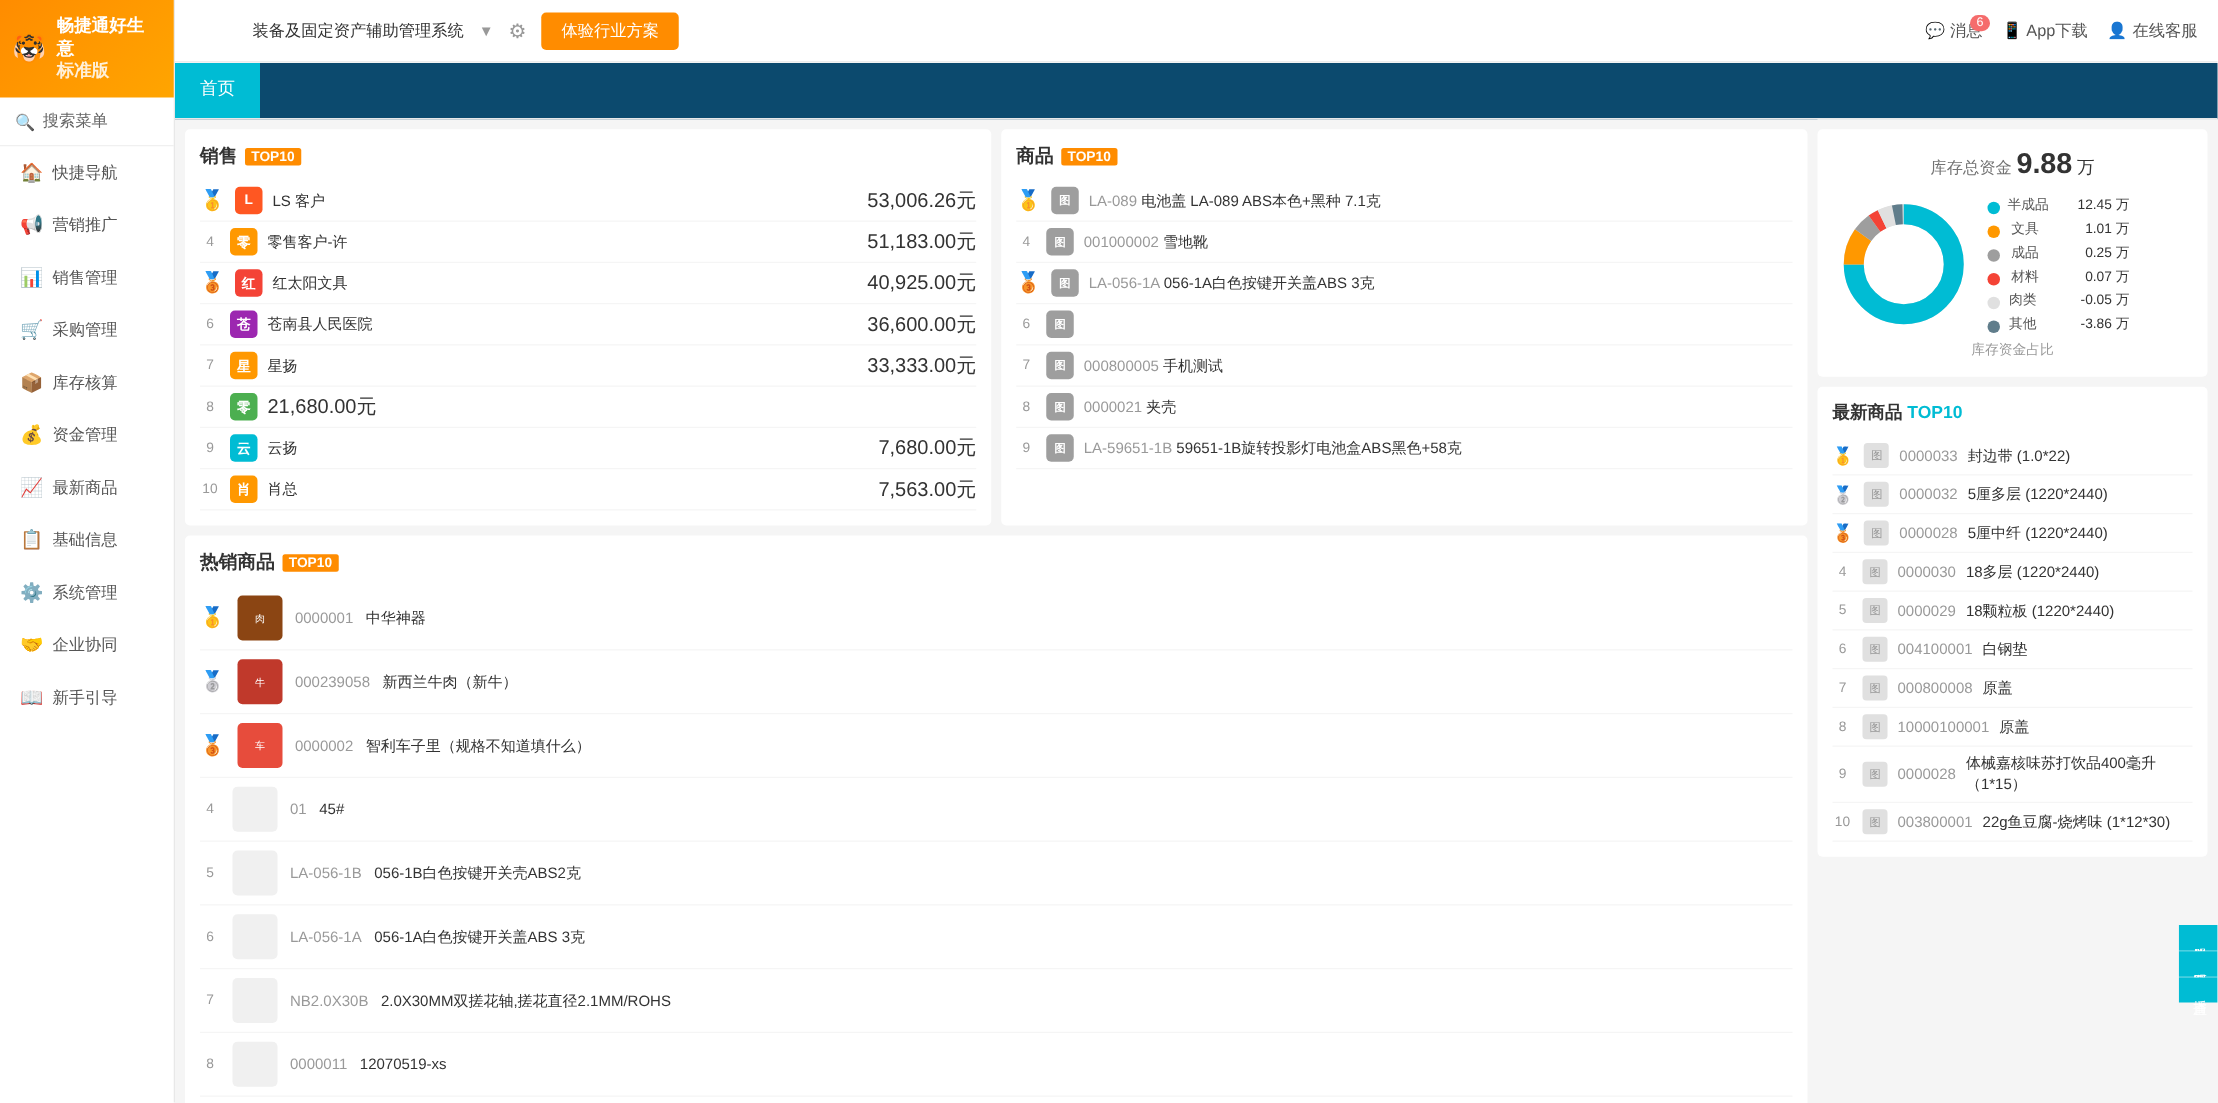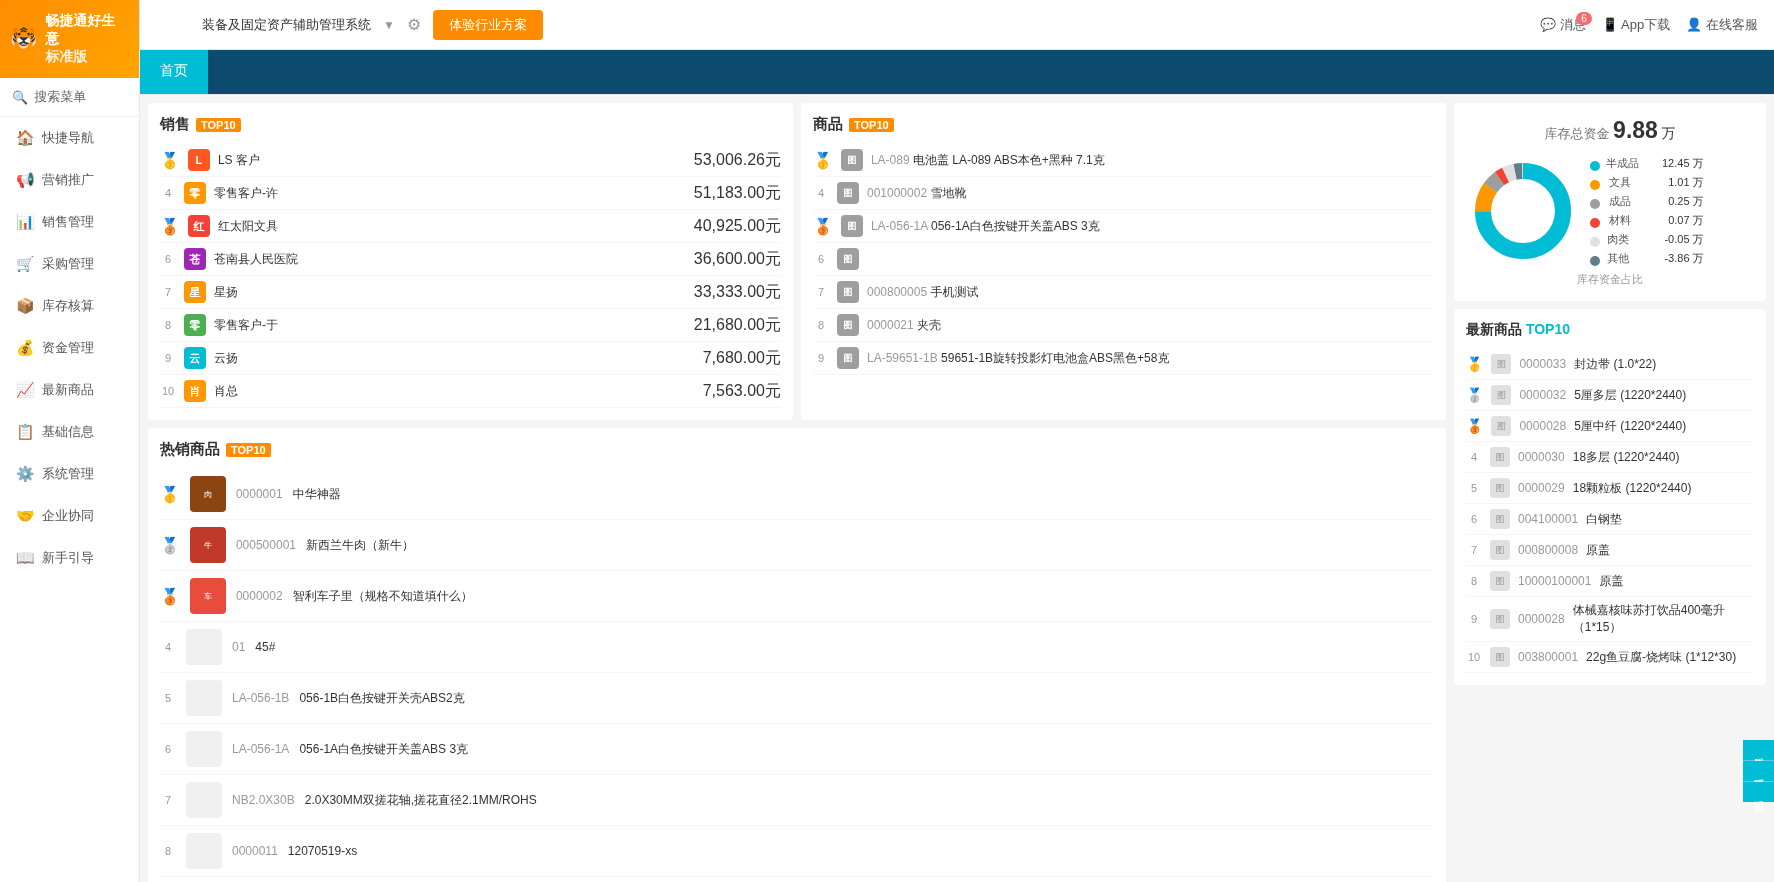--- a/index.html
+++ b/index.html
@@ -273,21 +273,20 @@
             </li>
             <li>
               <span class="rank-num">7</span>
               <span class="rank-icon" style="background:#ff9800">星</span>
               <span class="rank-name">星扬</span>
               <span class="rank-value">33,333.00元</span>
             </li>
             <li>
               <span class="rank-num">8</span>
               <span class="rank-icon" style="background:#4caf50">零</span>
-              <span class="rank-name">零售客户-于</span>
               <span class="rank-value">21,680.00元</span>
             </li>
             <li>
               <span class="rank-num">9</span>
               <span class="rank-icon" style="background:#00bcd4">云</span>
               <span class="rank-name">云扬</span>
               <span class="rank-value">7,680.00元</span>
             </li>
             <li>
               <span class="rank-num">10</span>
@@ -349,21 +348,21 @@
         <ul class="hot-list">
           <li>
             <span class="rank-medal">🥇</span>
             <div class="hot-img" style="background:#8B4513;color:#fff;font-size:8px">肉</div>
             <span class="hot-code">0000001</span>
             <span class="hot-name">中华神器</span>
           </li>
           <li>
             <span class="rank-medal">🥈</span>
             <div class="hot-img" style="background:#c0392b;color:#fff;font-size:8px">牛</div>
-            <span class="hot-code">000500001</span>
+            <span class="hot-code">000239058</span>
             <span class="hot-name">新西兰牛肉（新牛）</span>
           </li>
           <li>
             <span class="rank-medal">🥉</span>
             <div class="hot-img" style="background:#e74c3c;color:#fff;font-size:8px">车</div>
             <span class="hot-code">0000002</span>
             <span class="hot-name">智利车子里（规格不知道填什么）</span>
           </li>
           <li>
             <span class="rank-num">4</span>

